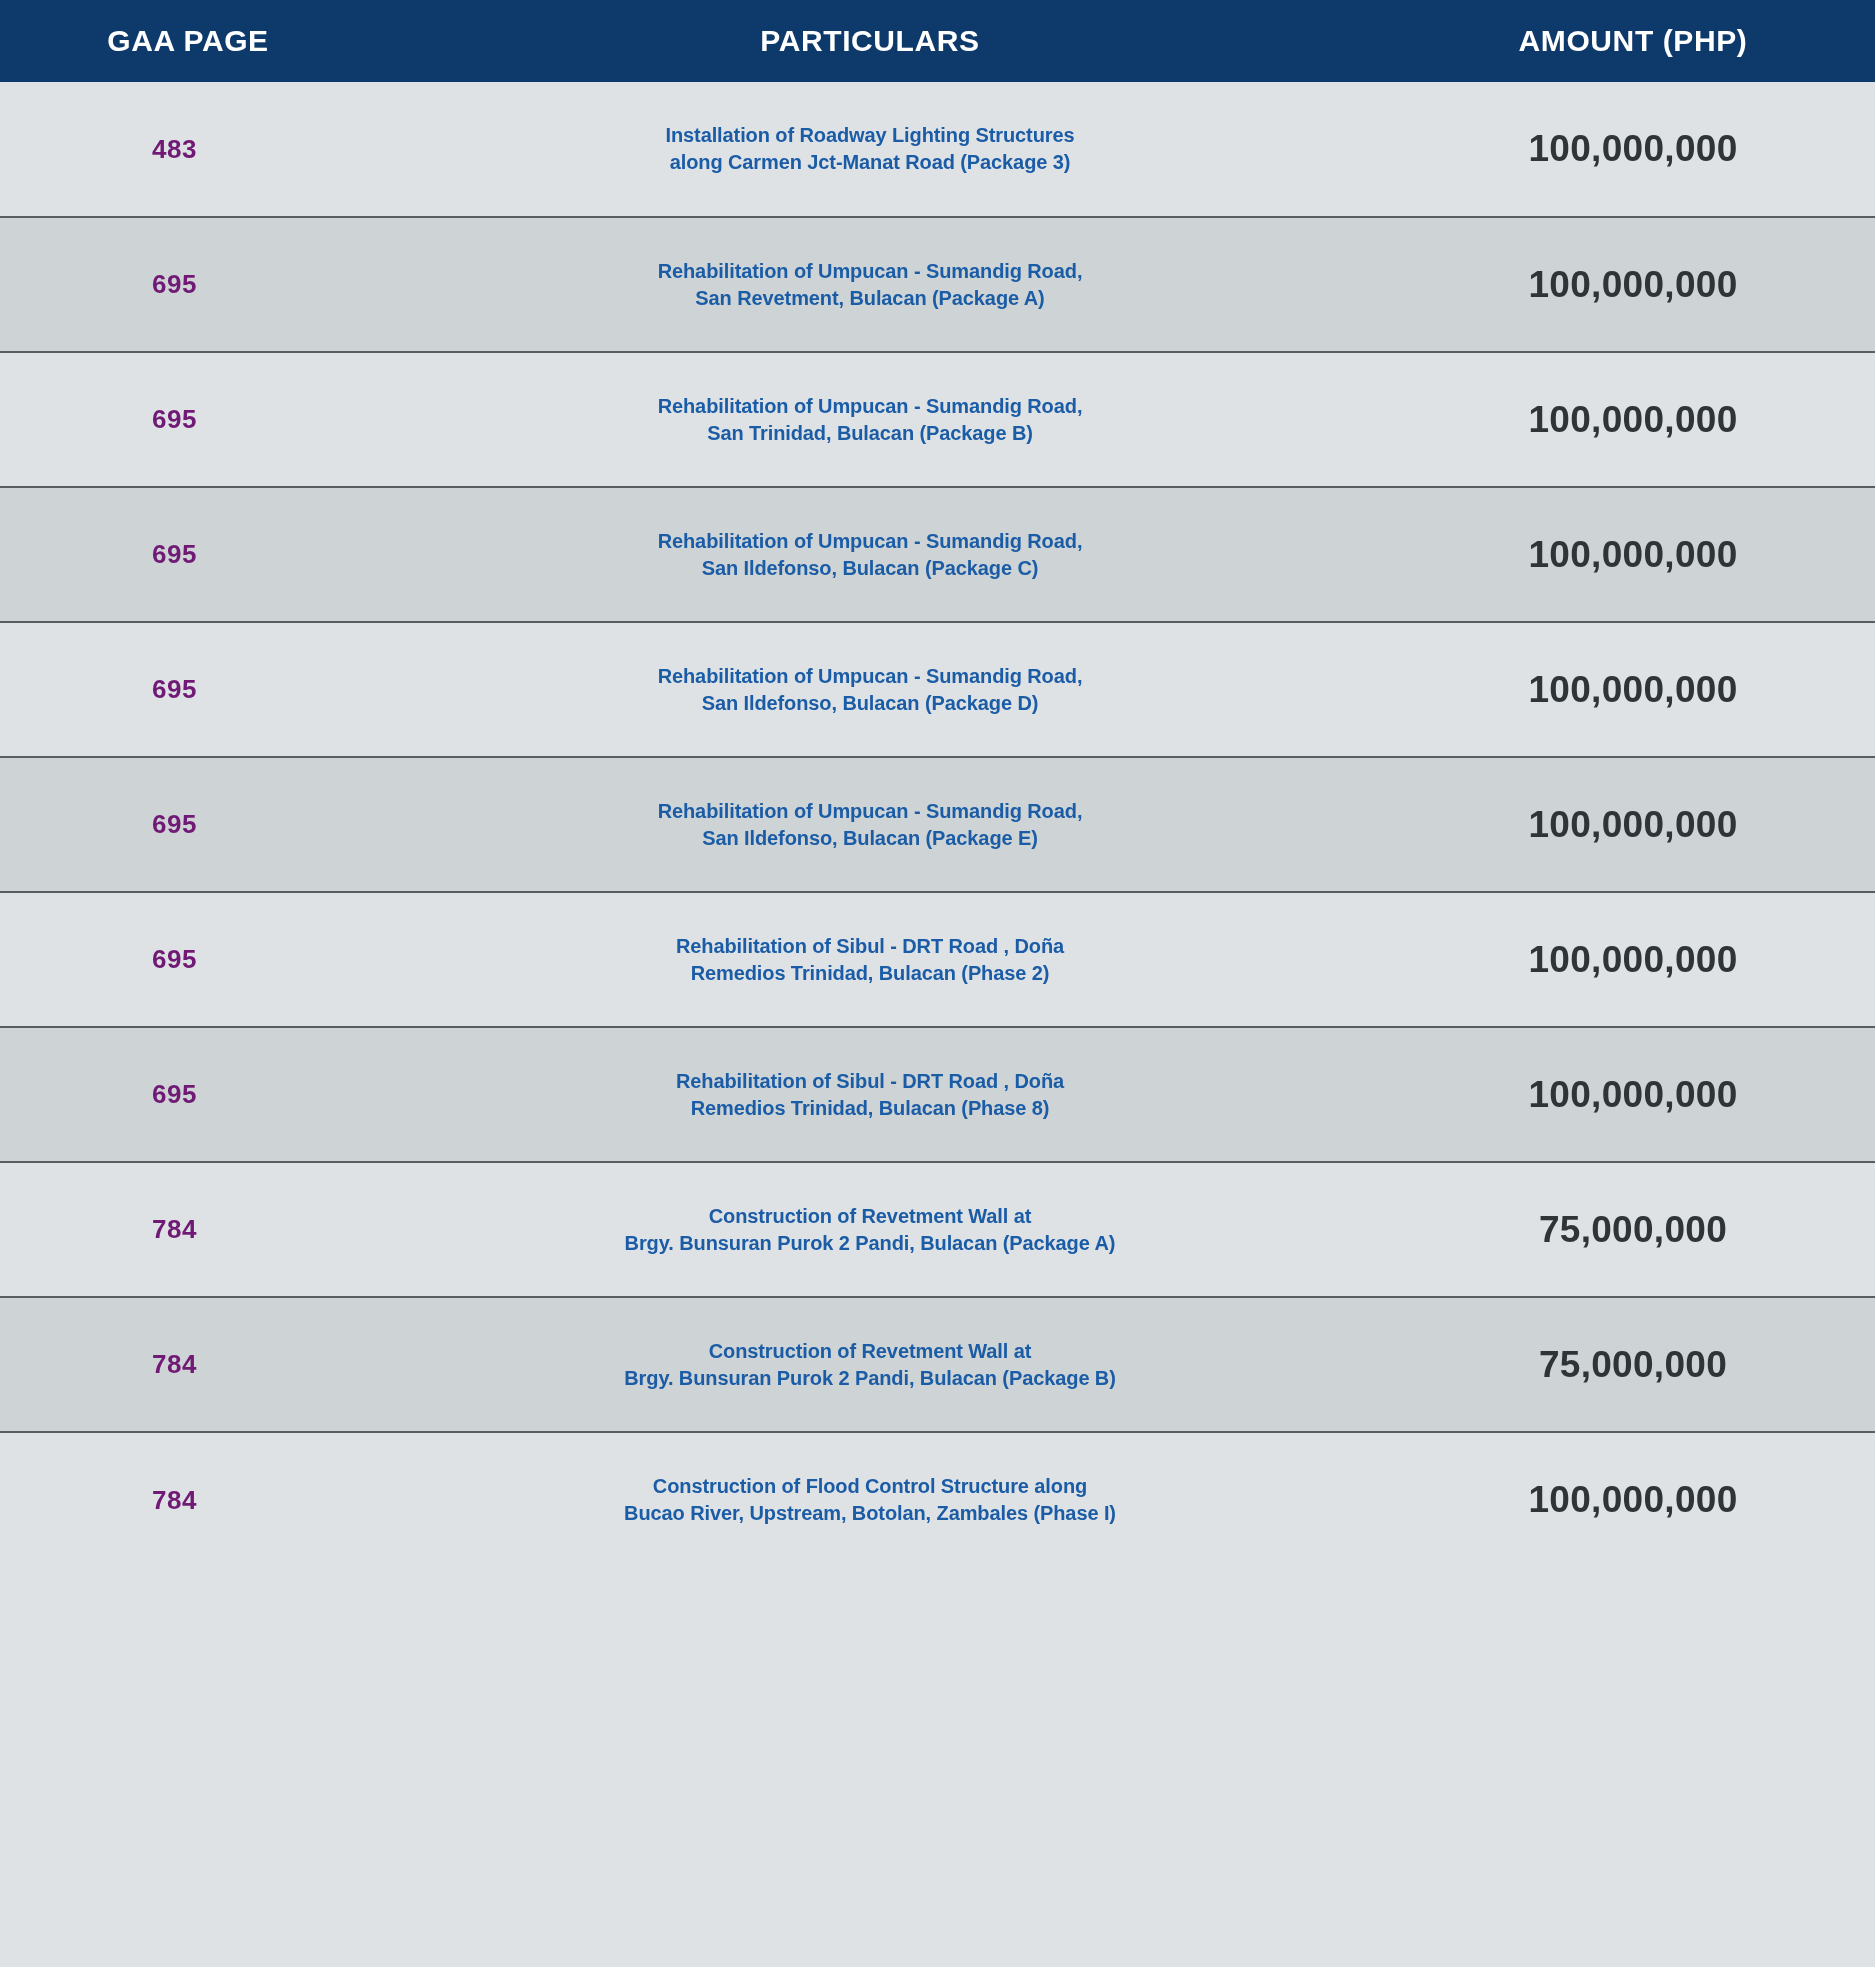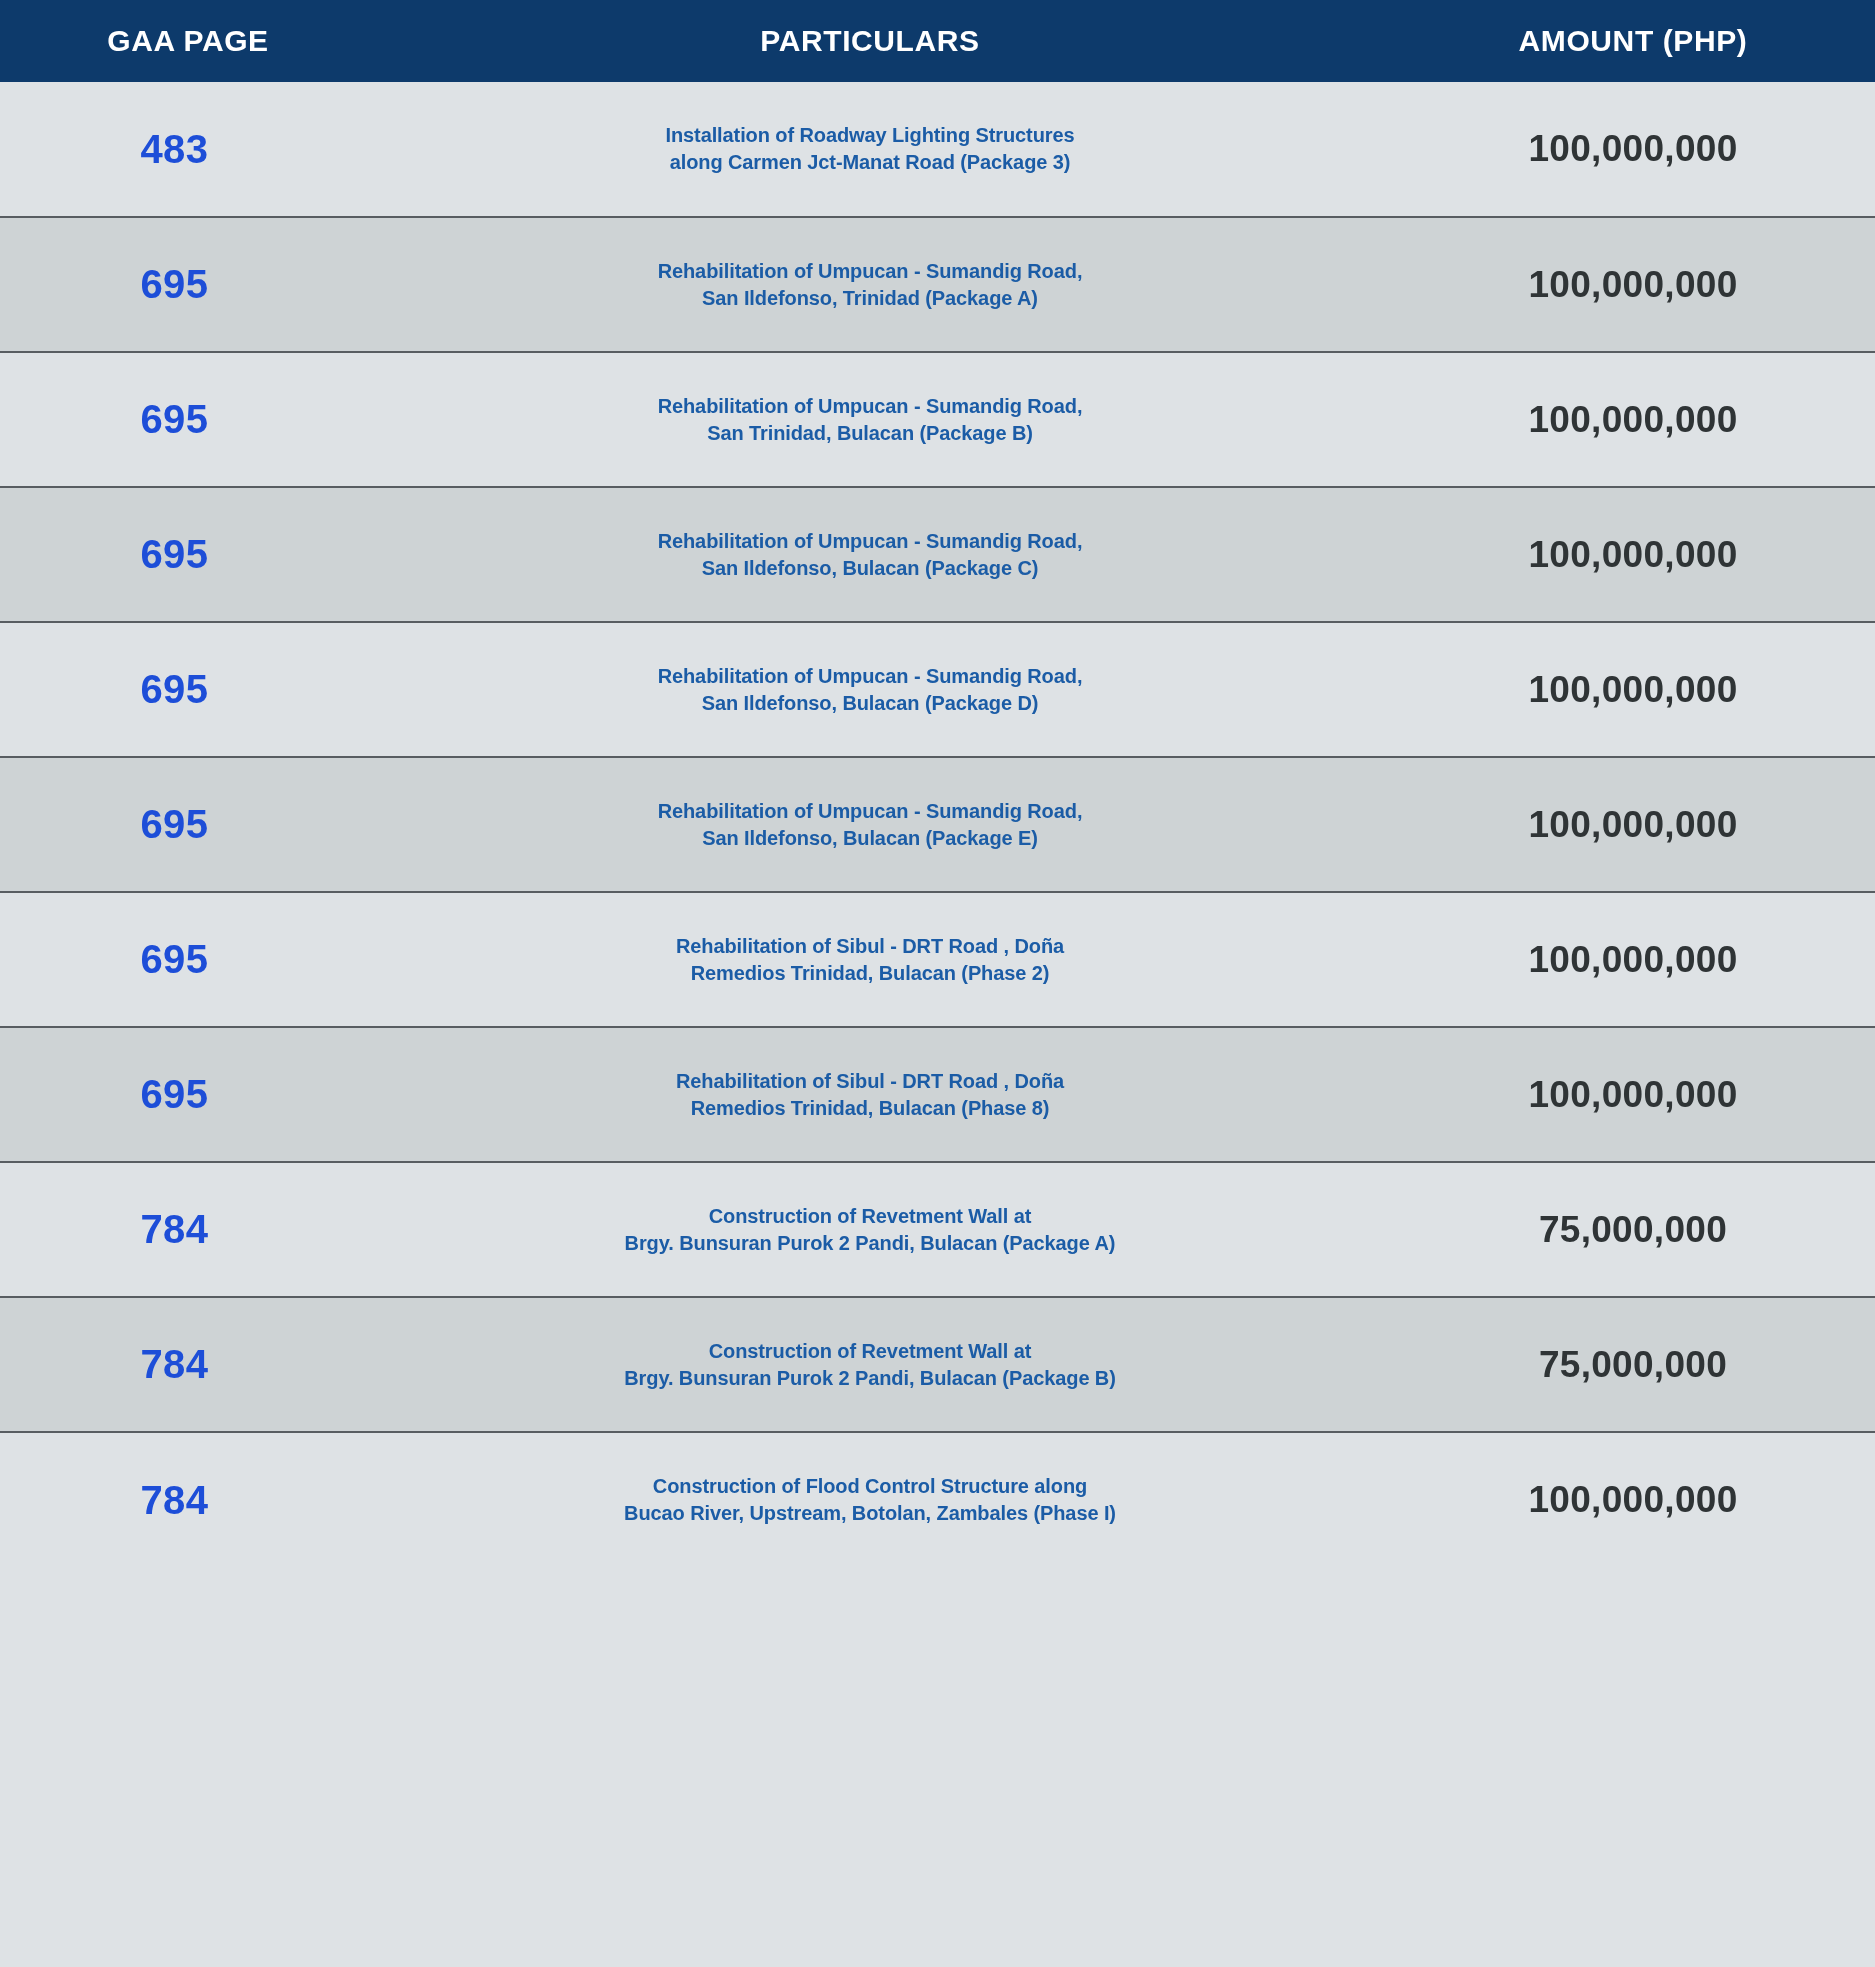--- a/index.html
+++ b/index.html
@@ -47,23 +47,23 @@
   }
   tbody tr.row-light { background: #dee2e5; }
   tbody tr.row-dark  { background: #ced3d5; }
 
   tbody td {
     vertical-align: middle;
     text-align: center;
     padding: 0 5.8px;
   }
   td.cell-page {
-    font-size: 40px;
+    font-size: 26px;
     font-weight: 700;
-    color: #1d4ed8;
+    color: #701a75;
     letter-spacing: 0.5px;
   }
   td.cell-part {
     font-size: 20px;
     font-weight: 700;
     color: #1b5ca6;
     line-height: 1.33;
     letter-spacing: -0.1px;
     padding: 0 13.4px;
   }
@@ -99,21 +99,21 @@
           <td class="cell-part">
             <span class="line">Installation of Roadway Lighting Structures</span>
             <span class="line">along Carmen Jct-Manat Road (Package 3)</span>
           </td>
           <td class="cell-amount">100,000,000</td>
         </tr>
         <tr class="data-row row-dark">
           <td class="cell-page">695</td>
           <td class="cell-part">
             <span class="line">Rehabilitation of Umpucan - Sumandig Road,</span>
-            <span class="line">San Ildefonso, Trinidad (Package A)</span>
+            <span class="line">San Revetment, Bulacan (Package A)</span>
           </td>
           <td class="cell-amount">100,000,000</td>
         </tr>
         <tr class="data-row row-light">
           <td class="cell-page">695</td>
           <td class="cell-part">
             <span class="line">Rehabilitation of Umpucan - Sumandig Road,</span>
             <span class="line">San Trinidad, Bulacan (Package B)</span>
           </td>
           <td class="cell-amount">100,000,000</td>

